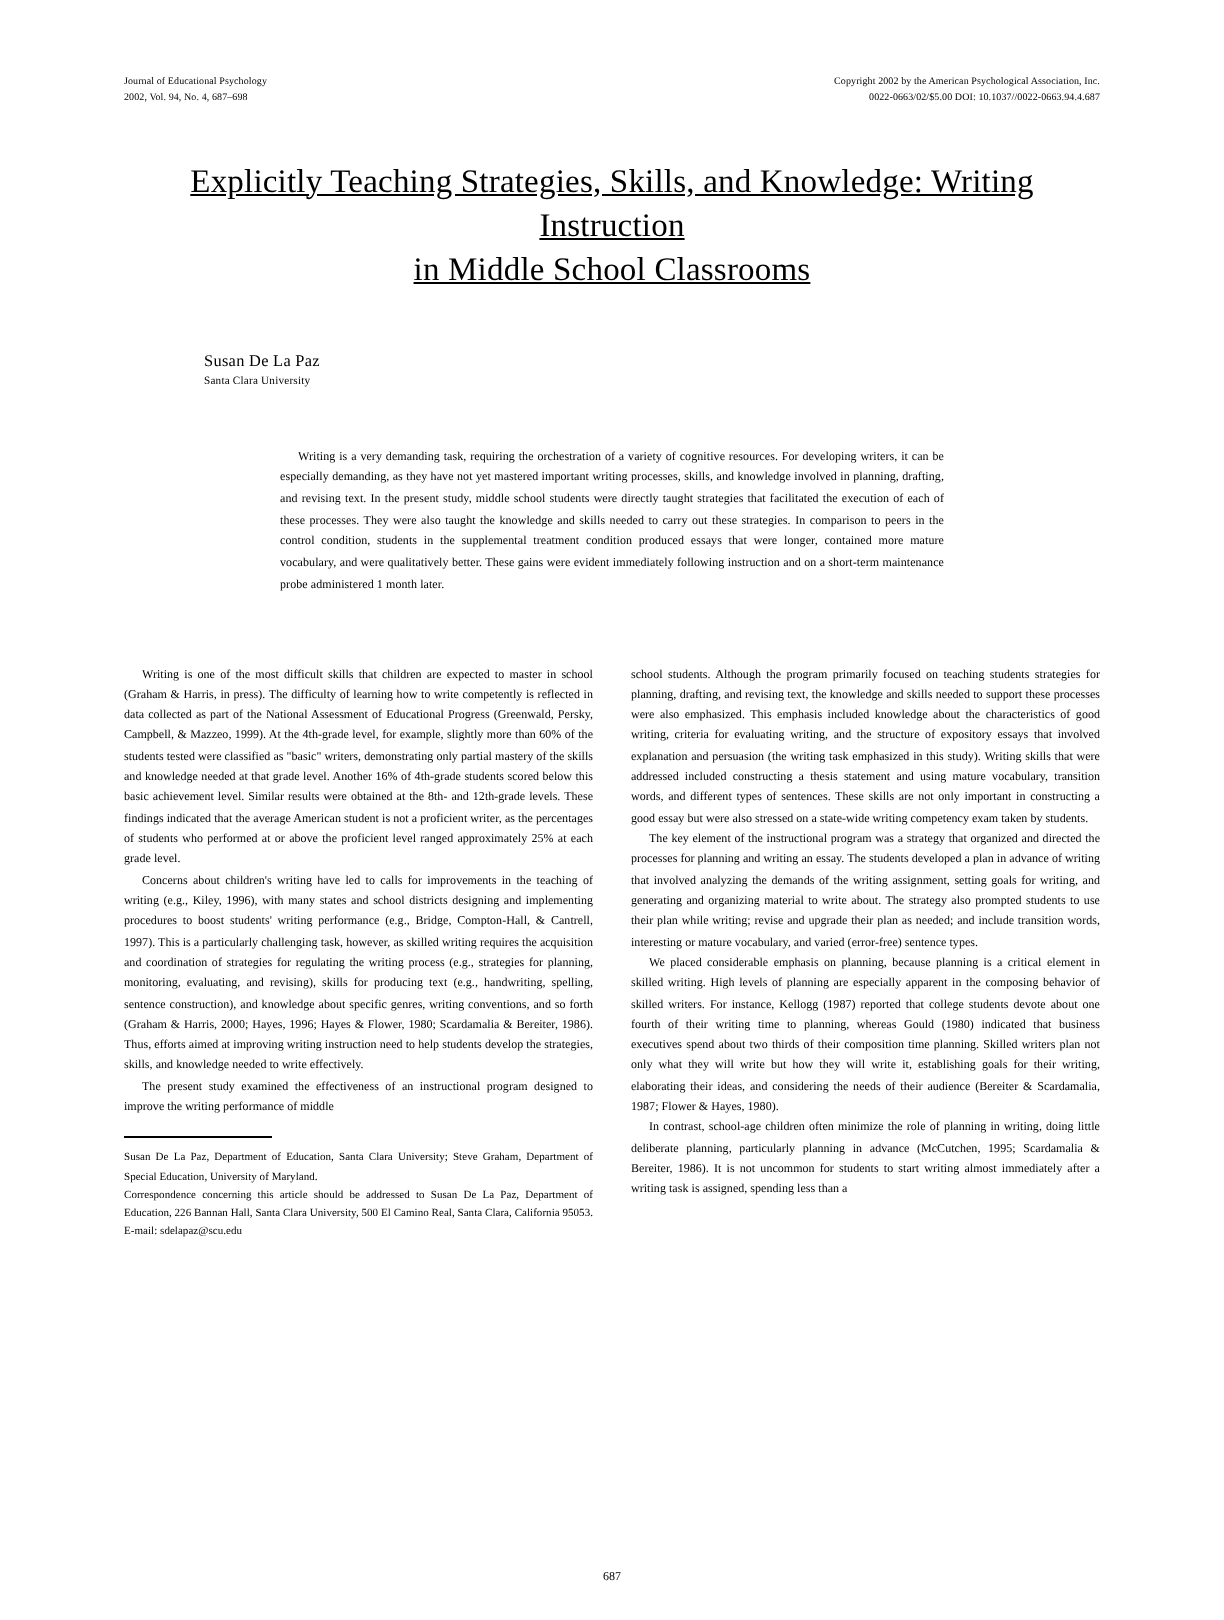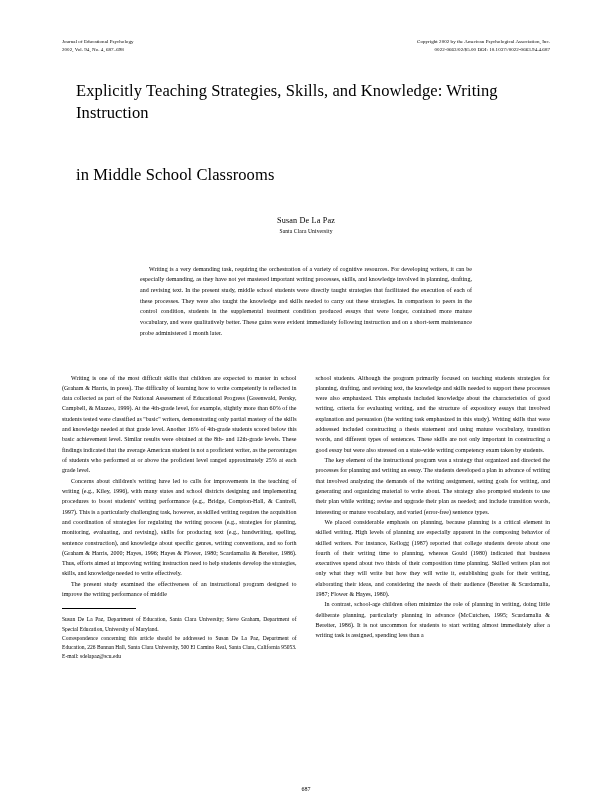--- a/index.html
+++ b/index.html
@@ -33,36 +33,37 @@
     line-height: 1.55;
     letter-spacing: 0.05px;
     margin-bottom: 26px;
   }
   .runhead .left { text-align: left; }
   .runhead .right { text-align: right; }
   .runhead .line { white-space: nowrap; }
 
   
   .title {
+    text-align: center;
     font-size: 16.5px;
     line-height: 1.35;
     font-weight: normal;
     margin: 0 14px 30px 14px;
     letter-spacing: 0.1px;
+    text-decoration: underline;
   }
-  .title .l2 { display: block; margin-top: 40px; }
+  .title .l2 { display: block; }
 
   
   .authors {
     display: flex;
     justify-content: space-between;
     margin: 0 40px 30px 40px;
   }
   .author-block {
-    text-align: center;
     flex: 1;
   }
   .author-name {
     font-size: 8.2px;
     letter-spacing: 0.15px;
     margin-bottom: 2.5px;
   }
   .author-affil {
     font-size: 5.6px;
     letter-spacing: 0.1px;

